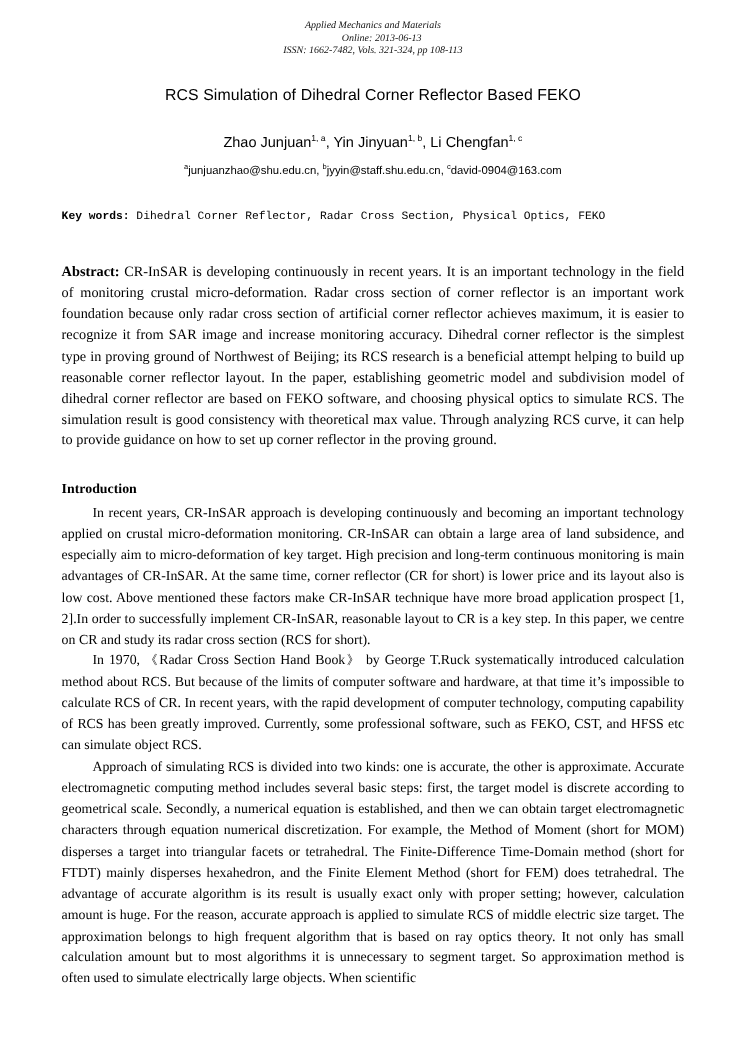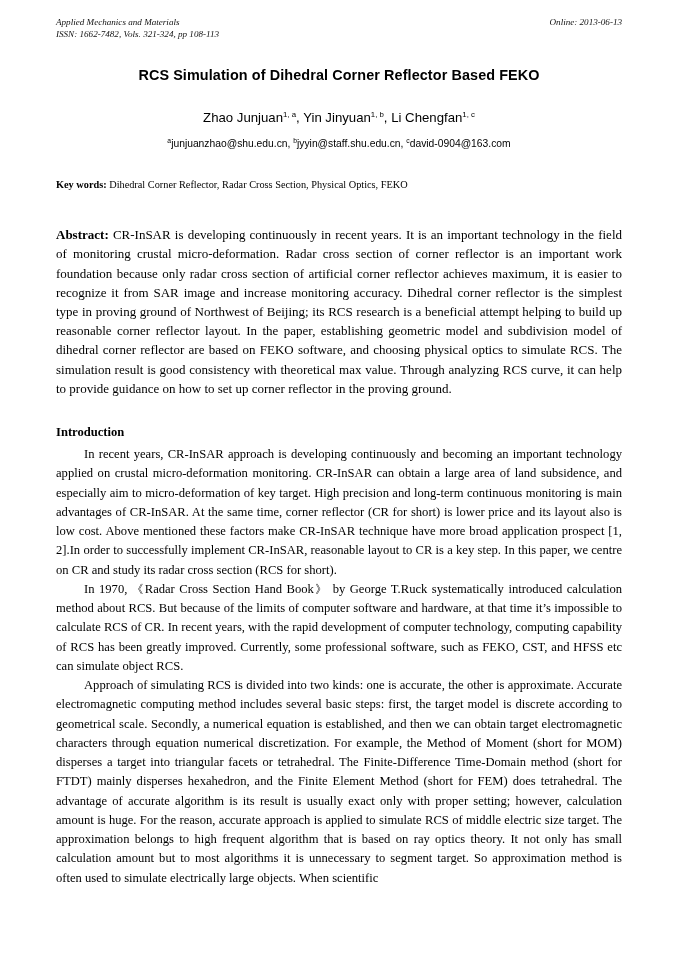--- a/index.html
+++ b/index.html
@@ -37,29 +37,30 @@
     font-style: italic;
     font-size: 9.1px;
     line-height: 11.6px;
     color: #111;
   }
   .masthead-row1 {
     display: flex;
     justify-content: space-between;
     align-items: center;
     width: 100%;
+    flex-direction: column;
   }
   .masthead-journal { white-space: nowrap; }
   .masthead-online { white-space: nowrap; padding-left: 16px; }
-  .masthead-line { display: block; white-space: nowrap; }
+  .masthead-line { display: block; white-space: nowrap; text-align: center; }
 
   
   .title {
     font-family: "Liberation Sans", "DejaVu Sans", sans-serif;
-    font-weight: bold;
+    font-weight: normal;
     font-size: 14.4px;
     line-height: 18px;
     text-align: center;
     margin-top: 26px;
     letter-spacing: 0.1px;
   }
 
   
   .authors {
     font-family: "Liberation Sans", "DejaVu Sans", sans-serif;
@@ -90,21 +91,21 @@
     margin-top: 11px;
   }
   .emails sup {
     font-size: 6.8px;
     vertical-align: super;
     line-height: 0;
   }
 
   
   .keywords {
-    font-family: Liberation Serif, serif;
+    font-family: Liberation Mono, monospace;
     font-size: 10.3px;
     line-height: 14px;
     margin-top: 27px;
     text-align: left;
   }
   .keywords .lbl { font-weight: bold; }
 
   
   .abstract {
     font-size: 13px;

